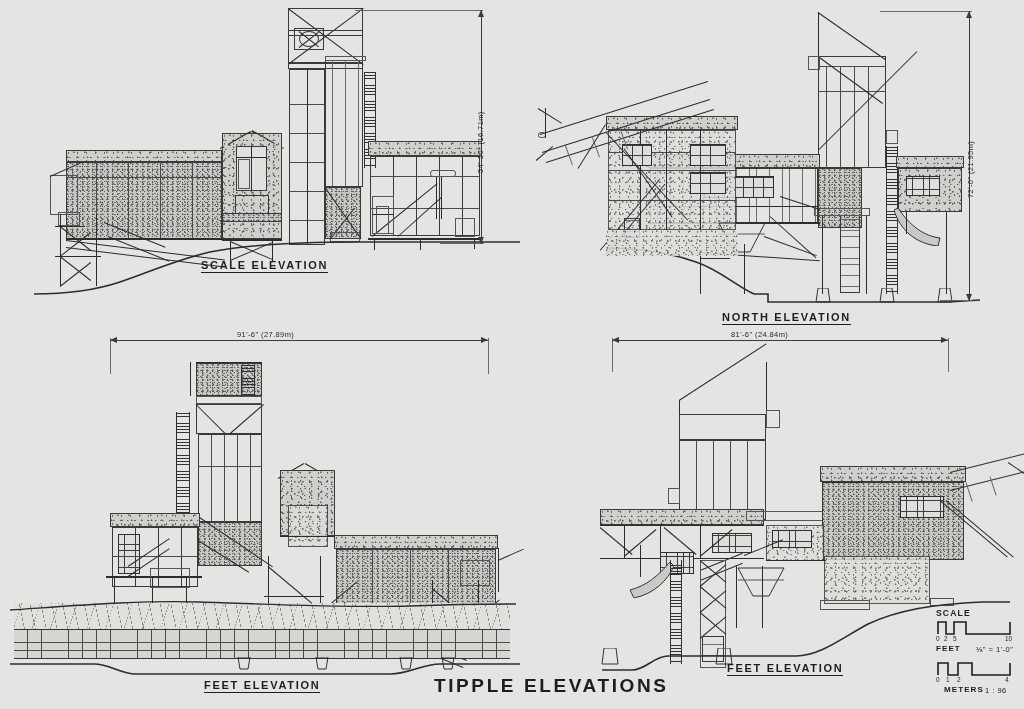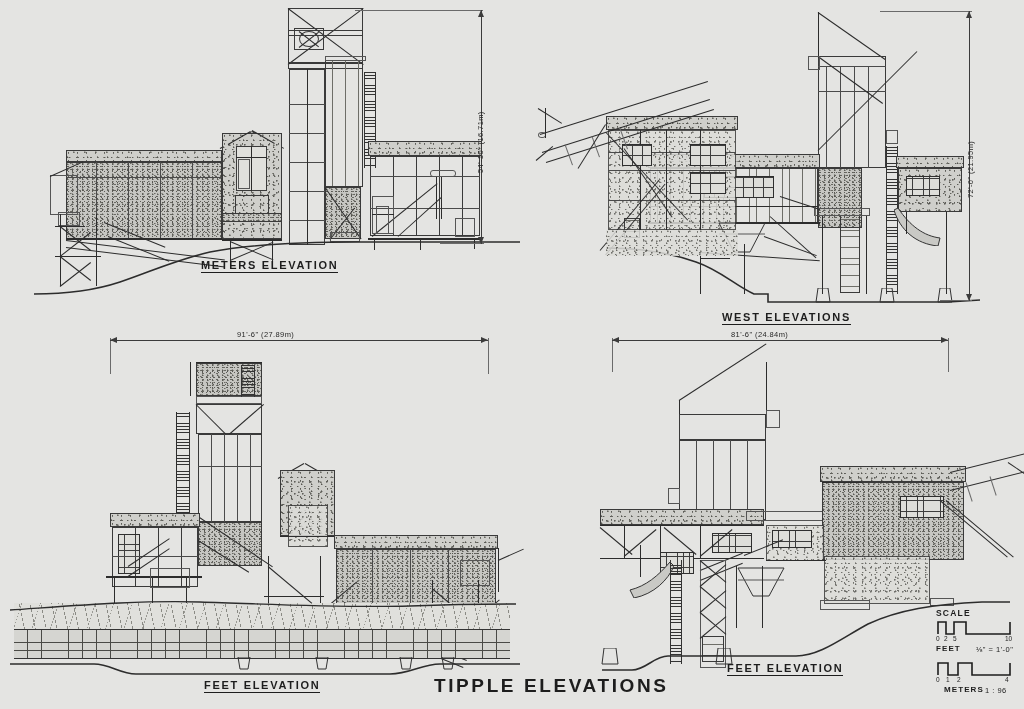--- a/index.html
+++ b/index.html
@@ -288,21 +288,21 @@
       <path d="M34,64 C70,64 96,60 120,52 C150,42 175,30 210,22 C250,14 300,12 360,12 L520,12" fill="none" stroke="#2c2c2c" stroke-width="1.6"></path>
     </svg>
 
     <div class="extline h" style="left:355px;top:10px;width:128px;"></div>
     <div class="extline h" style="left:440px;top:243px;width:44px;"></div>
     <div class="dimline v" style="left:481px;top:10px;height:234px;"></div>
     <div class="arrowU" style="left:478px;top:10px;"></div>
     <div class="arrowD" style="left:478px;top:237px;"></div>
     <div class="dim-txt vert" style="left:476px;top:173px;">54'-10" (16.71m)</div>
 
-    <div class="lbl elev-label" style="left:201px;top:259px;">METERS  ELEVATION</div>
+    <div class="lbl elev-label" style="left:201px;top:259px;">SCALE  ELEVATION</div>
   </div>
 
   <div>
 
     <div class="ln" style="left:818px;top:12px;width:82px;height:1px;transform:rotate(35deg);"></div>
     <div class="ln" style="left:818px;top:12px;width:1px;height:44px;"></div>
     <div class="rect" style="left:818px;top:56px;width:68px;height:112px;"></div>
     <div class="ln thin" style="left:818px;top:66px;width:68px;height:1px;"></div>
     <div class="ln thin" style="left:818px;top:91px;width:68px;height:1px;"></div>
     <div class="ln thin" style="left:826px;top:66px;width:1px;height:102px;"></div>
@@ -390,21 +390,21 @@
       <path d="M128,0 L138,0 L140,14 L126,14 Z" fill="none" stroke="#333" stroke-width="1"></path>
     </svg>
 
     <div class="extline h" style="left:880px;top:11px;width:92px;"></div>
     <div class="extline h" style="left:940px;top:300px;width:32px;"></div>
     <div class="dimline v" style="left:969px;top:11px;height:290px;"></div>
     <div class="arrowU" style="left:966px;top:11px;"></div>
     <div class="arrowD" style="left:966px;top:294px;"></div>
     <div class="dim-txt vert" style="left:966px;top:198px;">72'-0" (21.95m)</div>
 
-    <div class="lbl elev-label" style="left:722px;top:311px;">WEST  ELEVATIONS</div>
+    <div class="lbl elev-label" style="left:722px;top:311px;">NORTH  ELEVATION</div>
   </div>
 
   <div>
 
     <div class="extline" style="left:110px;top:338px;height:36px;"></div>
     <div class="extline" style="left:488px;top:338px;height:36px;"></div>
     <div class="dimline" style="left:110px;top:340px;width:378px;"></div>
     <div class="arrowL" style="left:110px;top:337px;"></div>
     <div class="arrowR" style="left:481px;top:337px;"></div>
     <div class="dim-txt" style="left:237px;top:330px;">91'-6" (27.89m)</div>

